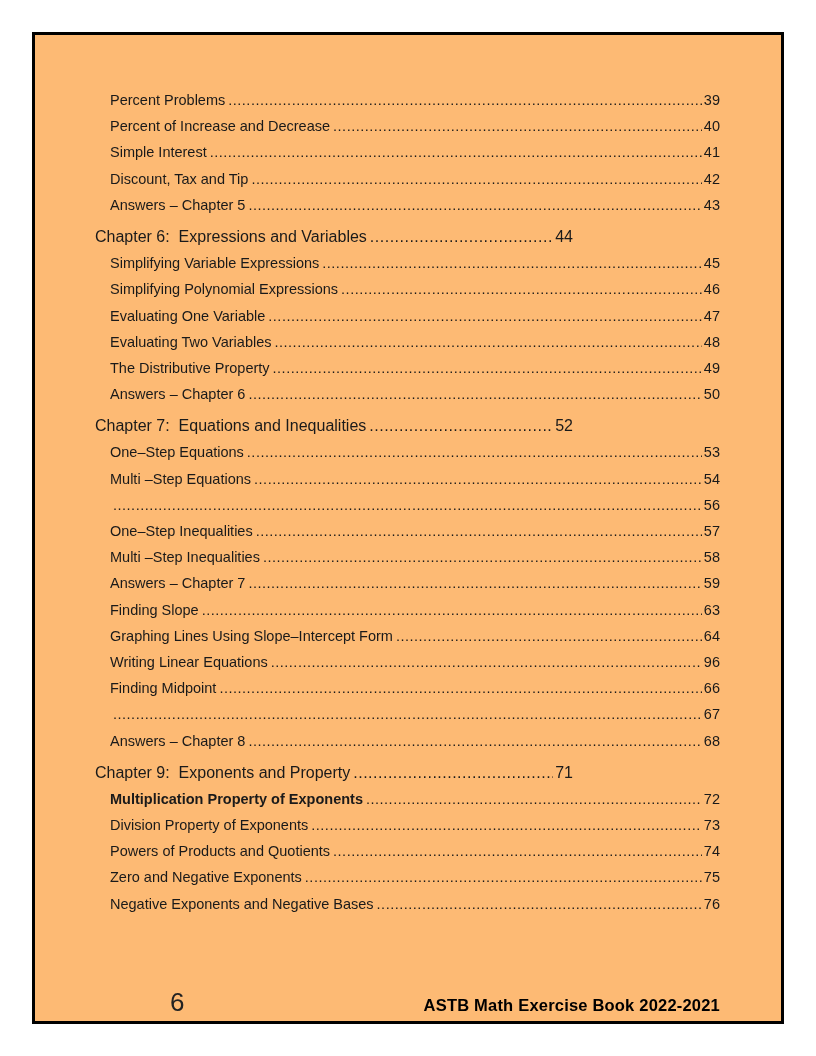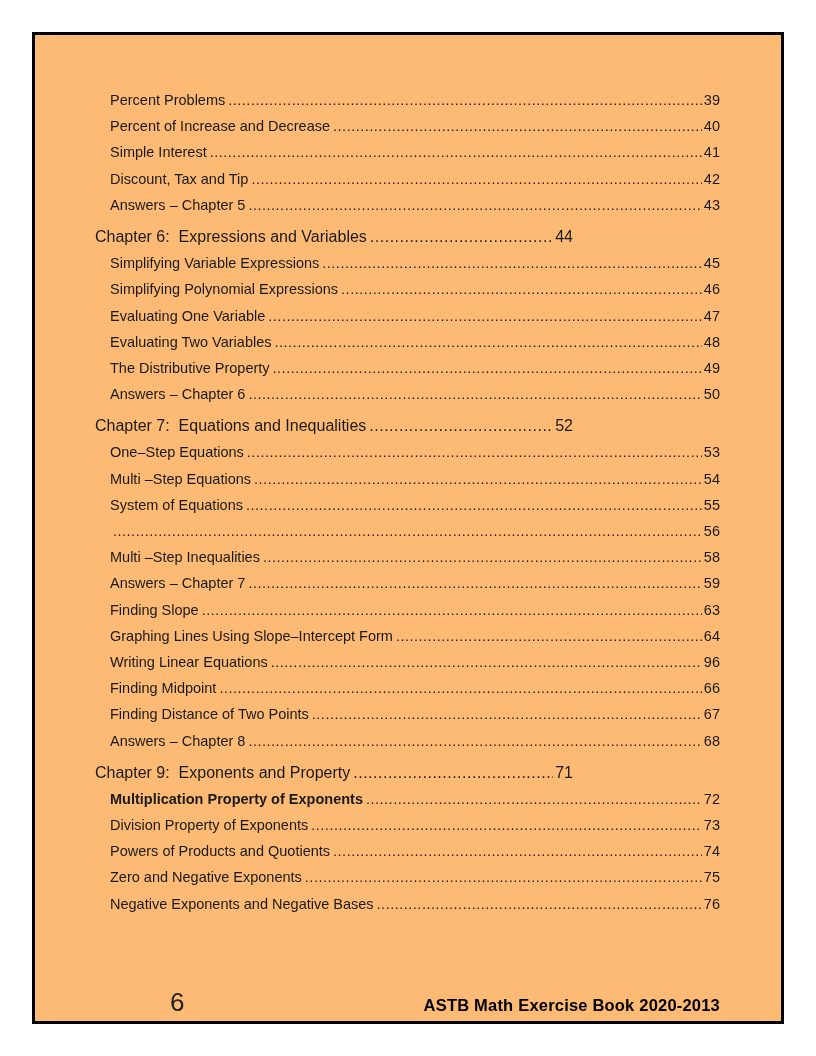--- a/index.html
+++ b/index.html
@@ -157,29 +157,29 @@
     <span class="toc-title">One–Step Equations</span>
     <span class="toc-dots"></span>
     <span class="toc-page">53</span>
   </div>
       <div class="toc-row sub">
     <span class="toc-title">Multi –Step Equations</span>
     <span class="toc-dots"></span>
     <span class="toc-page">54</span>
   </div>
       <div class="toc-row sub">
-    <span class="toc-title">System of Equations</span>
-    <span class="toc-dots"></span>
-    <span class="toc-page">55</span>
-  </div>
-      <div class="toc-row sub">
     <span class="toc-dots"></span>
     <span class="toc-page">56</span>
   </div>
       <div class="toc-row sub">
+    <span class="toc-title">One–Step Inequalities</span>
+    <span class="toc-dots"></span>
+    <span class="toc-page">57</span>
+  </div>
+      <div class="toc-row sub">
     <span class="toc-title">Multi –Step Inequalities</span>
     <span class="toc-dots"></span>
     <span class="toc-page">58</span>
   </div>
       <div class="toc-row sub">
     <span class="toc-title">Answers – Chapter 7</span>
     <span class="toc-dots"></span>
     <span class="toc-page">59</span>
   </div>
       <div class="toc-row sub">
@@ -196,21 +196,20 @@
     <span class="toc-title">Writing Linear Equations</span>
     <span class="toc-dots"></span>
     <span class="toc-page">96</span>
   </div>
       <div class="toc-row sub">
     <span class="toc-title">Finding Midpoint</span>
     <span class="toc-dots"></span>
     <span class="toc-page">66</span>
   </div>
       <div class="toc-row sub">
-    <span class="toc-title">Finding Distance of Two Points</span>
     <span class="toc-dots"></span>
     <span class="toc-page">67</span>
   </div>
       <div class="toc-row sub">
     <span class="toc-title">Answers – Chapter 8</span>
     <span class="toc-dots"></span>
     <span class="toc-page">68</span>
   </div>
       <div class="toc-row chapter">
     <span class="toc-title">Chapter 9:  Exponents and Property</span>
@@ -239,15 +238,15 @@
   </div>
       <div class="toc-row sub">
     <span class="toc-title">Negative Exponents and Negative Bases</span>
     <span class="toc-dots"></span>
     <span class="toc-page">76</span>
   </div>
     </div>
 
   <div class="footer">
     <span class="page-num">6</span>
-    <span class="book-title">ASTB Math Exercise Book 2020-2013</span>
+    <span class="book-title">ASTB Math Exercise Book 2022-2021</span>
   </div>
 </div>
 
 </body></html>

